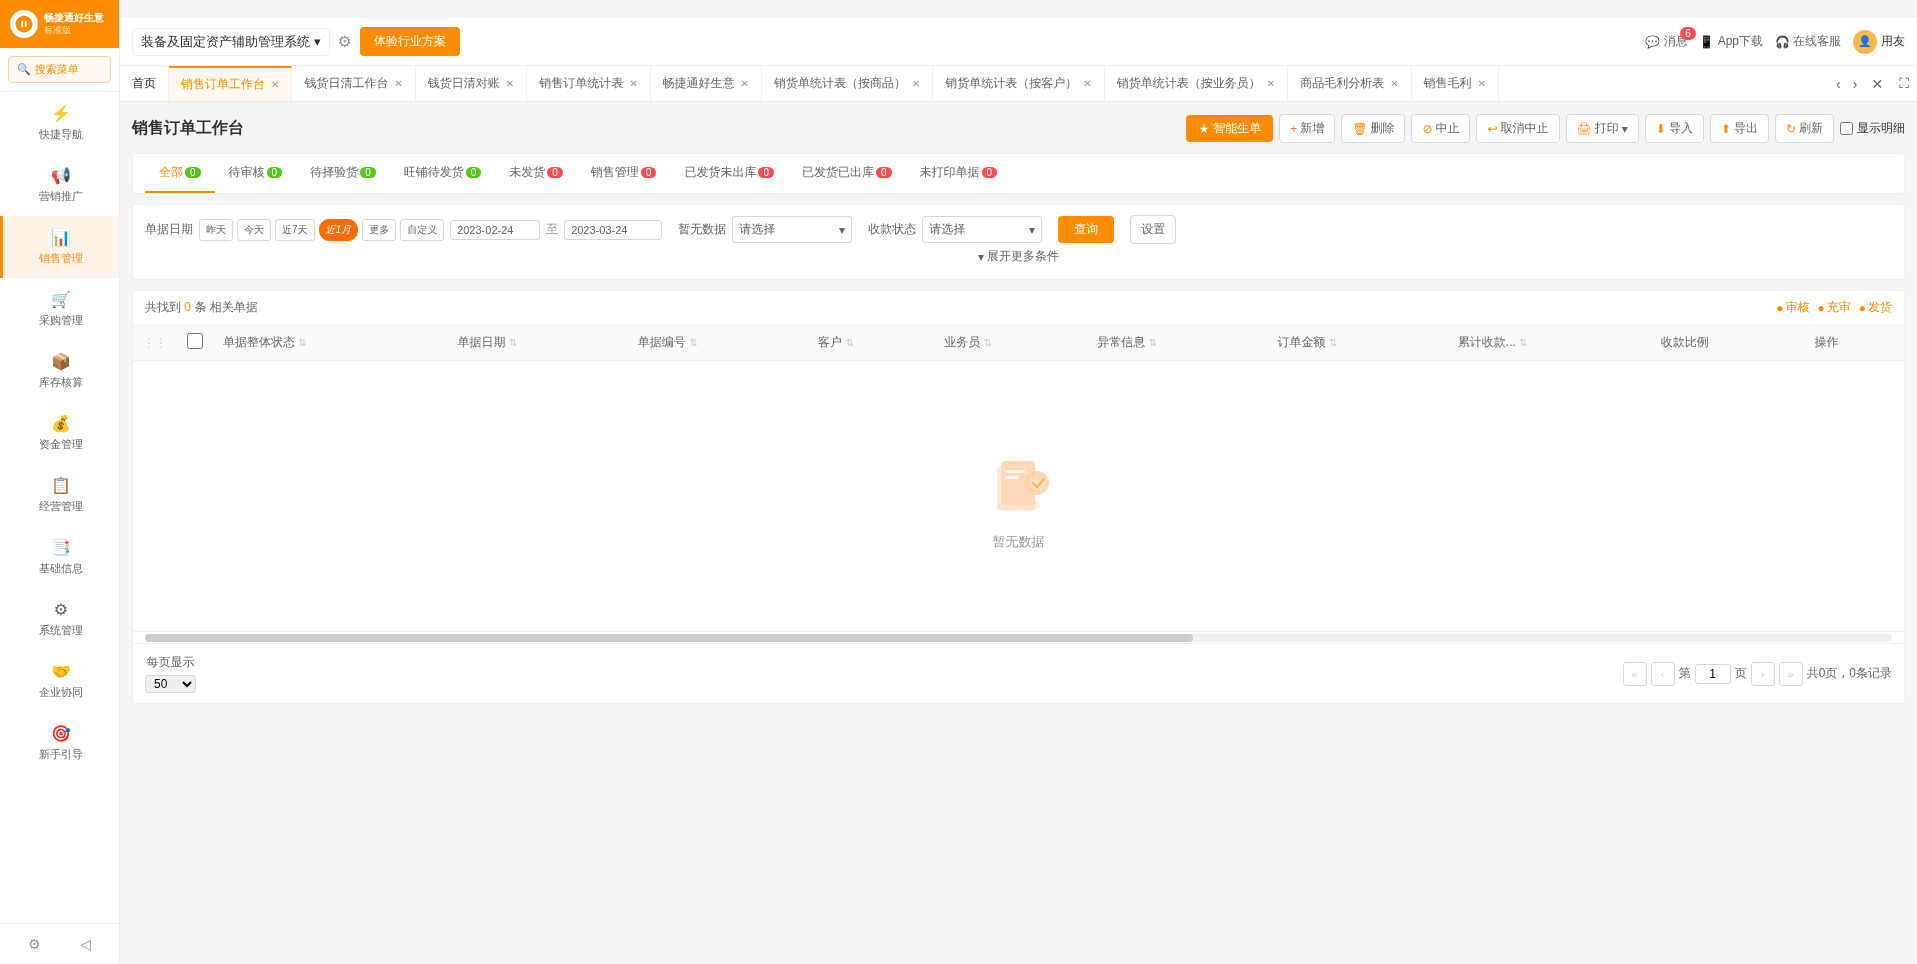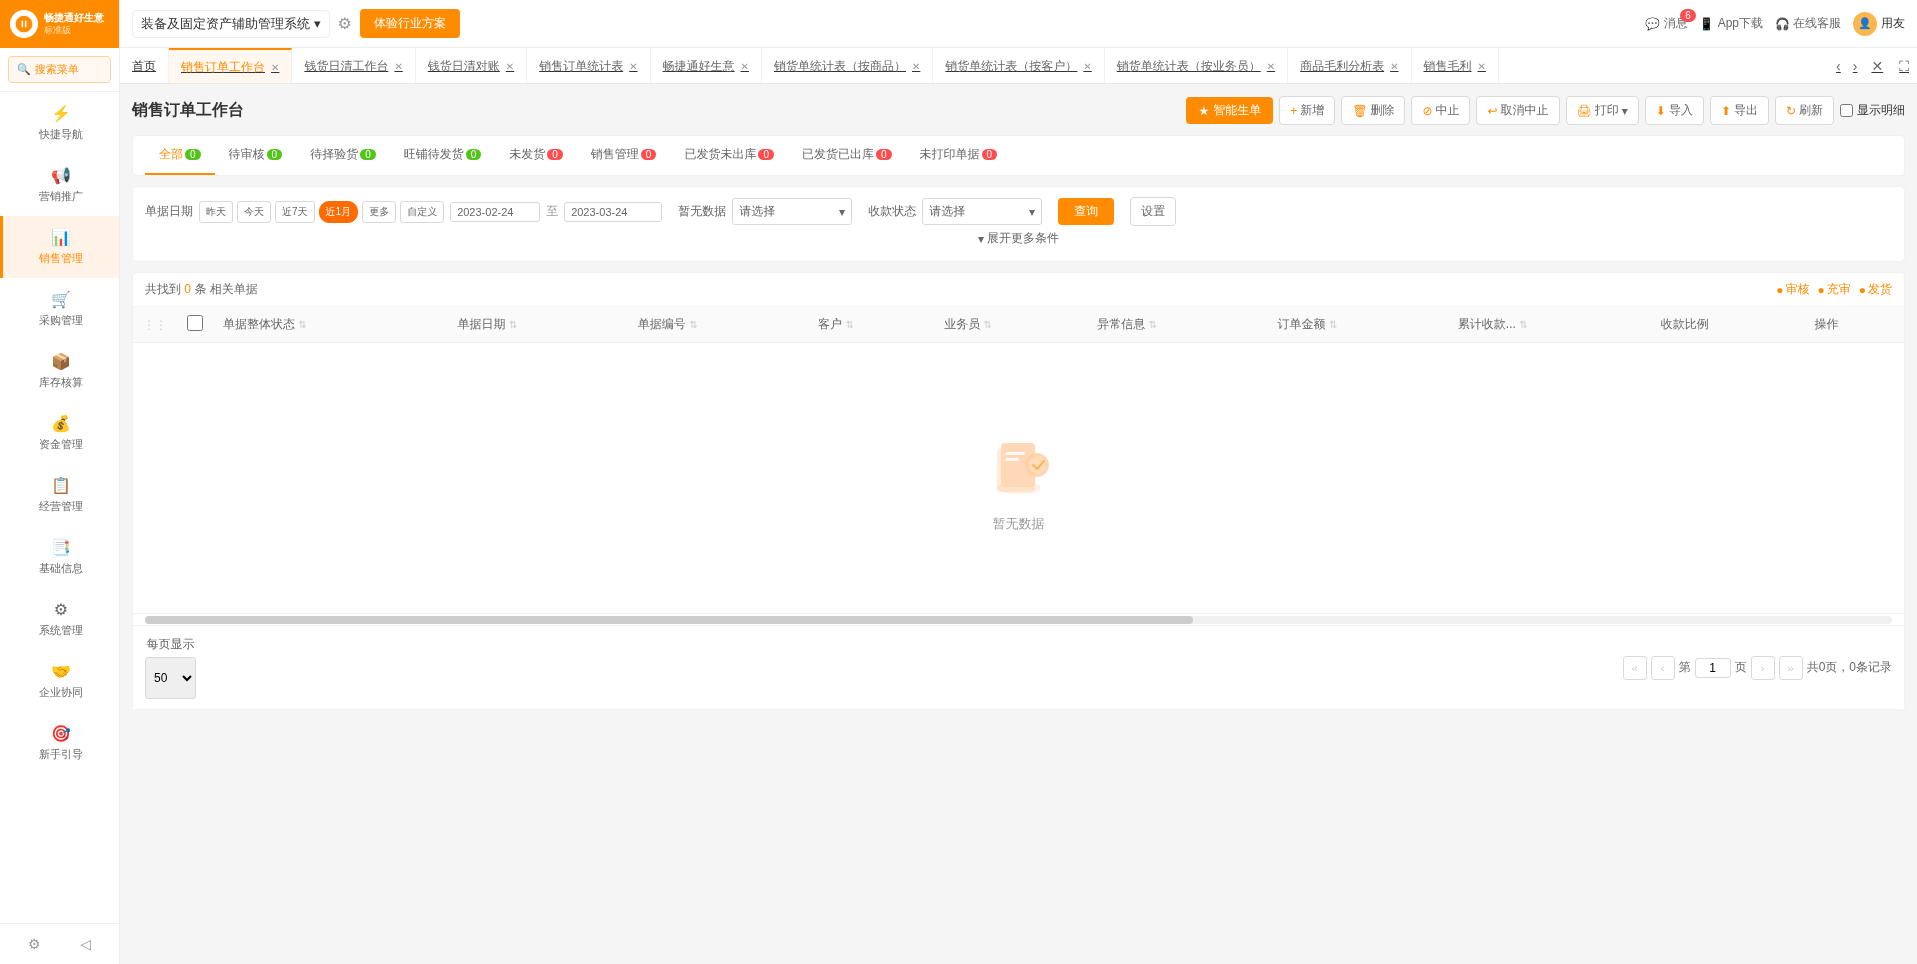--- a/index.html
+++ b/index.html
@@ -17,31 +17,31 @@
     .sidebar-nav-item { padding: 12px 8px; display: flex; flex-direction: column; align-items: center; gap: 4px; cursor: pointer; color: #666; font-size: 11px; border-left: 3px solid transparent; }
     .sidebar-nav-item.active { background: #fff3e8; color: #ff8c00; border-left: 3px solid #ff8c00; }
     .sidebar-nav-item .nav-icon { font-size: 16px; }
     .sidebar-bottom { margin-top: auto; padding: 8px; display: flex; justify-content: space-around; border-top: 1px solid #eee; }
     .sidebar-bottom-btn { cursor: pointer; color: #999; font-size: 14px; padding: 4px; }
 
     
     .main { flex: 1; display: flex; flex-direction: column; overflow: hidden; }
 
     
-    .topbar { height: 48px; background: #fff; border-bottom: 1px solid #eee; display: flex; align-items: center; padding: 0 12px; gap: 8px; }
+    .topbar { height: 48px; background: #fff; border-bottom: 1px solid #eee; display: flex; align-items: center; padding: 0 12px; gap: 8px; margin-top: 18px; }
     .topbar-system-select { display: flex; align-items: center; gap: 4px; font-size: 13px; color: #333; cursor: pointer; border: 1px solid #eee; border-radius: 4px; padding: 4px 8px; }
     .topbar-btn-industry { background: #ff8c00; color: #fff; border: none; border-radius: 4px; padding: 6px 14px; font-size: 12px; cursor: pointer; }
     .topbar-actions { display: flex; align-items: center; gap: 12px; margin-left: auto; }
     .topbar-action-item { display: flex; align-items: center; gap: 3px; color: #666; cursor: pointer; font-size: 12px; position: relative; }
     .badge { background: #ff4d4f; color: #fff; border-radius: 10px; padding: 1px 5px; font-size: 10px; position: absolute; top: -6px; right: -8px; }
     .topbar-user { display: flex; align-items: center; gap: 4px; cursor: pointer; }
     .user-avatar { width: 24px; height: 24px; background: #ffb74d; border-radius: 50%; display: flex; align-items: center; justify-content: center; color: #fff; font-size: 11px; }
 
     
-    .tabbar { background: #fff; border-bottom: 1px solid #e8e8e8; display: flex; overflow: hidden; height: 36px; text-decoration: underline; }
+    .tabbar { background: #fff; border-bottom: 1px solid #e8e8e8; display: flex; align-items: center; overflow: hidden; height: 36px; }
     .tab-item { height: 36px; padding: 0 12px; display: flex; align-items: center; gap: 4px; cursor: pointer; font-size: 12px; color: #666; border-right: 1px solid #f0f0f0; white-space: nowrap; flex-shrink: 0; }
     .tab-item.home { background: #fff; color: #333; }
     .tab-item.active { background: #fff7f0; color: #ff8c00; border-top: 2px solid #ff8c00; }
     .tab-item .tab-close { color: #999; font-size: 10px; margin-left: 2px; }
     .tab-nav-btn { padding: 0 6px; cursor: pointer; color: #666; font-size: 14px; height: 36px; display: flex; align-items: center; }
     .tab-action-btn { padding: 0 8px; cursor: pointer; color: #666; font-size: 14px; height: 36px; display: flex; align-items: center; }
 
     
     .content { flex: 1; overflow: auto; background: #f5f5f5; padding: 12px; }
 
@@ -59,21 +59,21 @@
     .filter-tab.active { color: #ff8c00; border-bottom: 2px solid #ff8c00; }
     .filter-tab .badge-red { background: #ff4d4f; color: #fff; border-radius: 10px; padding: 0 5px; font-size: 10px; margin-left: 2px; }
 
     
     .search-area { background: #fff; border-radius: 4px; padding: 10px 12px; margin-bottom: 10px; border: 1px solid #f0f0f0; }
     .search-row { display: flex; align-items: center; gap: 16px; flex-wrap: wrap; }
     .search-item { display: flex; align-items: center; gap: 6px; }
     .search-label { color: #666; white-space: nowrap; font-size: 12px; }
     .date-range-btns { display: flex; gap: 4px; }
     .date-btn { padding: 3px 6px; border: 1px solid #d9d9d9; border-radius: 3px; background: #fff; cursor: pointer; font-size: 10px; color: #666; }
-    .date-btn.active { background: #ff6b00; color: #fff; border-color: #ff6b00; border-radius: 10px; }
+    .date-btn.active { background: #ff6b00; color: #fff; border-color: #ff6b00; border-radius: 10px; font-style: italic; }
     .date-input { border: 1px solid #d9d9d9; border-radius: 3px; padding: 3px 6px; font-size: 11px; color: #666; }
     .search-select { border: 1px solid #d9d9d9; border-radius: 3px; padding: 4px 6px; font-size: 12px; color: #666; min-width: 120px; background: #fff; cursor: pointer; display: flex; align-items: center; justify-content: space-between; gap: 4px; }
     .search-expand { display: flex; align-items: center; gap: 3px; color: #666; cursor: pointer; font-size: 12px; }
     .btn-search { background: #ff8c00; color: #fff; border: none; border-radius: 4px; padding: 5px 16px; cursor: pointer; font-size: 12px; }
     .btn-setting { background: #fff; color: #666; border: 1px solid #d9d9d9; border-radius: 4px; padding: 5px 10px; cursor: pointer; font-size: 12px; }
     .expand-row { display: flex; justify-content: center; padding: 4px 0; }
 
     
     .table-area { background: #fff; border-radius: 4px; border: 1px solid #f0f0f0; }
     .table-toolbar { padding: 8px 12px; display: flex; align-items: center; justify-content: space-between; border-bottom: 1px solid #f5f5f5; }
@@ -89,21 +89,21 @@
     .drag-handle { color: #ccc; cursor: grab; }
 
     
     .empty-state { display: flex; flex-direction: column; align-items: center; justify-content: flex-start; padding: 80px 0; }
     .empty-icon { width: 80px; height: 80px; opacity: 0.7; }
     .empty-text { color: #999; margin-top: 12px; font-size: 13px; }
 
     
     .pagination { display: flex; align-items: center; justify-content: space-between; padding: 10px 12px; border-top: 1px solid #f0f0f0; background: #fff; }
     .page-size-select { display: flex; align-items: center; gap: 4px; color: #666; font-size: 12px; flex-direction: column; }
-    .page-size-select select { border: 1px solid #d9d9d9; border-radius: 3px; padding: 12px 4px; font-size: 12px; }
+    .page-size-select select { border: 1px solid #d9d9d9; border-radius: 3px; padding: 0 4px; font-size: 12px; }
     .page-controls { display: flex; align-items: center; gap: 4px; color: #666; font-size: 12px; }
     .page-btn { width: 24px; height: 24px; border: 1px solid #d9d9d9; border-radius: 3px; background: #fff; cursor: pointer; display: flex; align-items: center; justify-content: center; font-size: 11px; }
     .page-btn:disabled { color: #ccc; cursor: not-allowed; }
     .page-input { width: 36px; border: 1px solid #d9d9d9; border-radius: 3px; text-align: center; padding: 2px 4px; font-size: 12px; }
     .page-total { color: #666; font-size: 12px; }
 
     
     .scroll-bar-area { height: 12px; background: #fff; border-top: 1px solid #f0f0f0; position: relative; overflow: hidden; }
     .scroll-bar-track { height: 8px; margin: 2px 12px; background: #f0f0f0; border-radius: 4px; position: relative; }
     .scroll-bar-thumb { position: absolute; left: 0; top: 0; width: 60%; height: 8px; background: #ccc; border-radius: 4px; cursor: pointer; }

